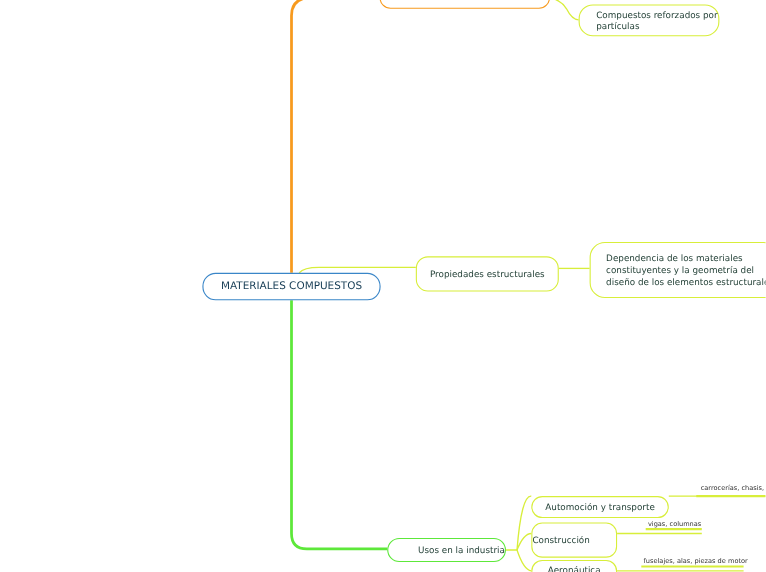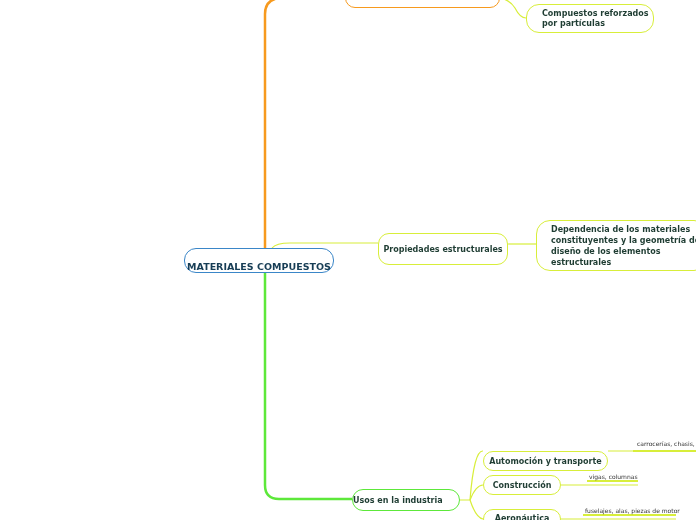--- a/index.html
+++ b/index.html
@@ -1,29 +1,29 @@
 <!DOCTYPE html>
 <html><head>
 <meta charset="utf-8">
 <style>
   html, body { margin:0; padding:0; }
   body { width:696px; height:520px; overflow:hidden; background:#ffffff; position:relative; font-family:"DejaVu Sans", sans-serif; }
   svg.links { position:absolute; left:0; top:0; width:696px; height:520px; }
-  .node { position:absolute; box-sizing:border-box; background:#fff; color:#1f3d33; font-weight:bold; display:flex; align-items:center; border-radius:14px; }
-  .root { left:184px; top:248px; width:150px; height:25px; border:1.5px solid #3a86c8; border-radius:12px; justify-content:center; font-size:9.5px; color:#173d55;align-items:flex-end; }
+  .node { position:absolute; box-sizing:border-box; background:#fff; color:#1f3d33; font-weight:normal; display:flex; align-items:center; border-radius:14px; }
+  .root { left:184px; top:248px; width:162px; height:25px; border:1.5px solid #3a86c8; border-radius:12px; justify-content:center; font-size:9.5px; color:#173d55; }
   .orange { border:1.5px solid #f79a1e; }
   .lime { border:1.5px solid #d8ee3a; }
   .green { border:1.5px solid #5de83a; }
   .n-top { left:345px; top:-12px; width:155px; height:20px; border-radius:10px; }
   .n-part { left:526px; top:4px; width:128px; height:29px; font-size:8px; padding-left:15px; line-height:10px; border-radius:13px; }
   .n-prop { left:378px; top:233px; width:130px; height:32px; font-size:8px; justify-content:center; border-radius:11px; }
   .n-dep { left:536px; top:220px; width:172px; height:51px; font-size:8px; padding-left:14px; line-height:11px; border-radius:14px; }
-  .n-usos { left:352px; top:489px; width:108px; height:22px; font-size:8px; justify-content:flex-start; border-radius:11px; }
+  .n-usos { left:352px; top:489px; width:108px; height:22px; font-size:8px; justify-content:flex-end; border-radius:11px; }
   .n-auto { left:483px; top:441px; width:125px; height:20px; font-size:8px; justify-content:center; border-radius:10px;margin-top:10px; }
-  .n-cons { left:483px; top:475px; width:78px; height:20px; font-size:8px; justify-content:center; border-radius:10px; }
+  .n-cons { left:483px; top:475px; width:78px; height:32px; font-size:8px; border-radius:10px; }
   .n-aero { left:483px; top:509px; width:78px; height:20px; font-size:8px; justify-content:center; border-radius:10px; align-items:flex-start; padding-top:4px; }
   .leaf { position:absolute; font-size:6px; color:#333; white-space:nowrap; }
 </style>
 </head>
 <body>
 
 <svg class="links">
 
   <path d="M265 248 L265 14 Q265 0 279 -2 L345 -2" stroke="#f79a1e" stroke-width="2.5" fill="none"></path>
 

